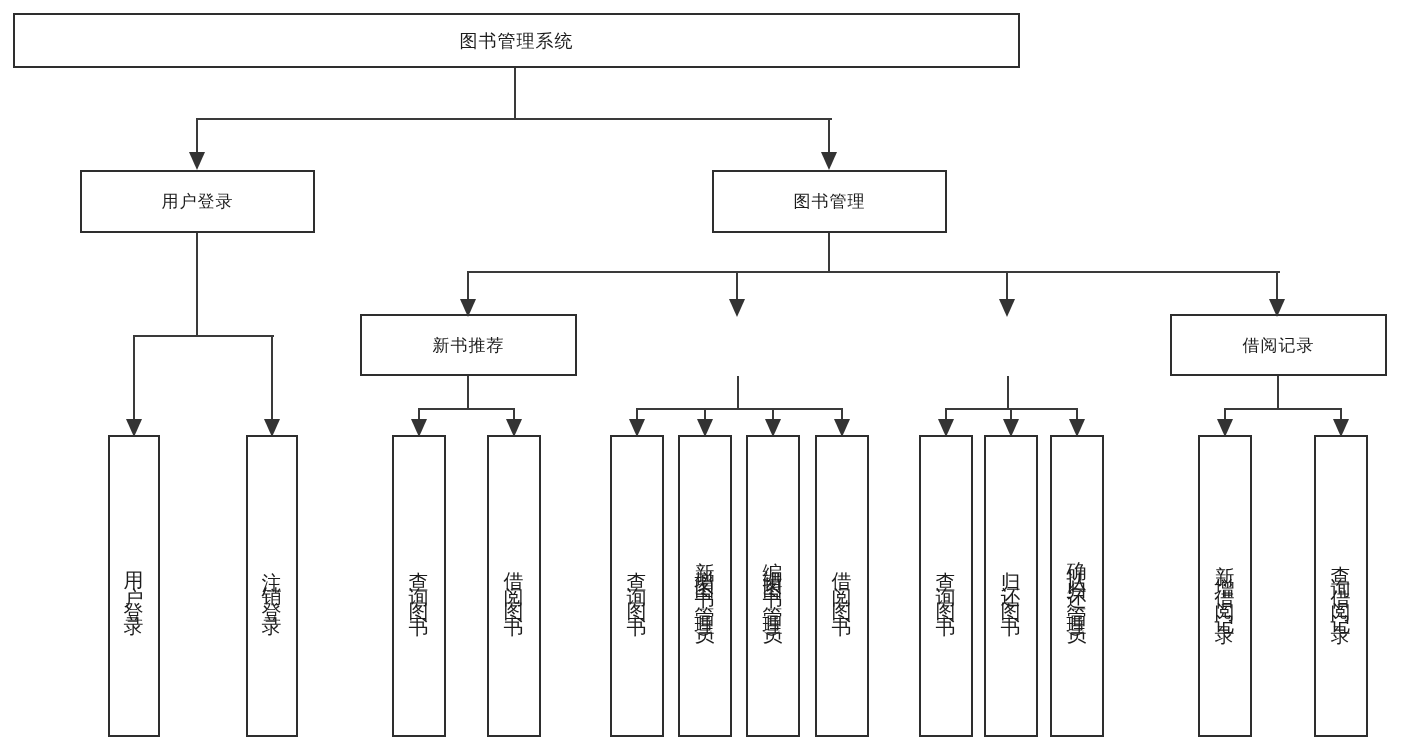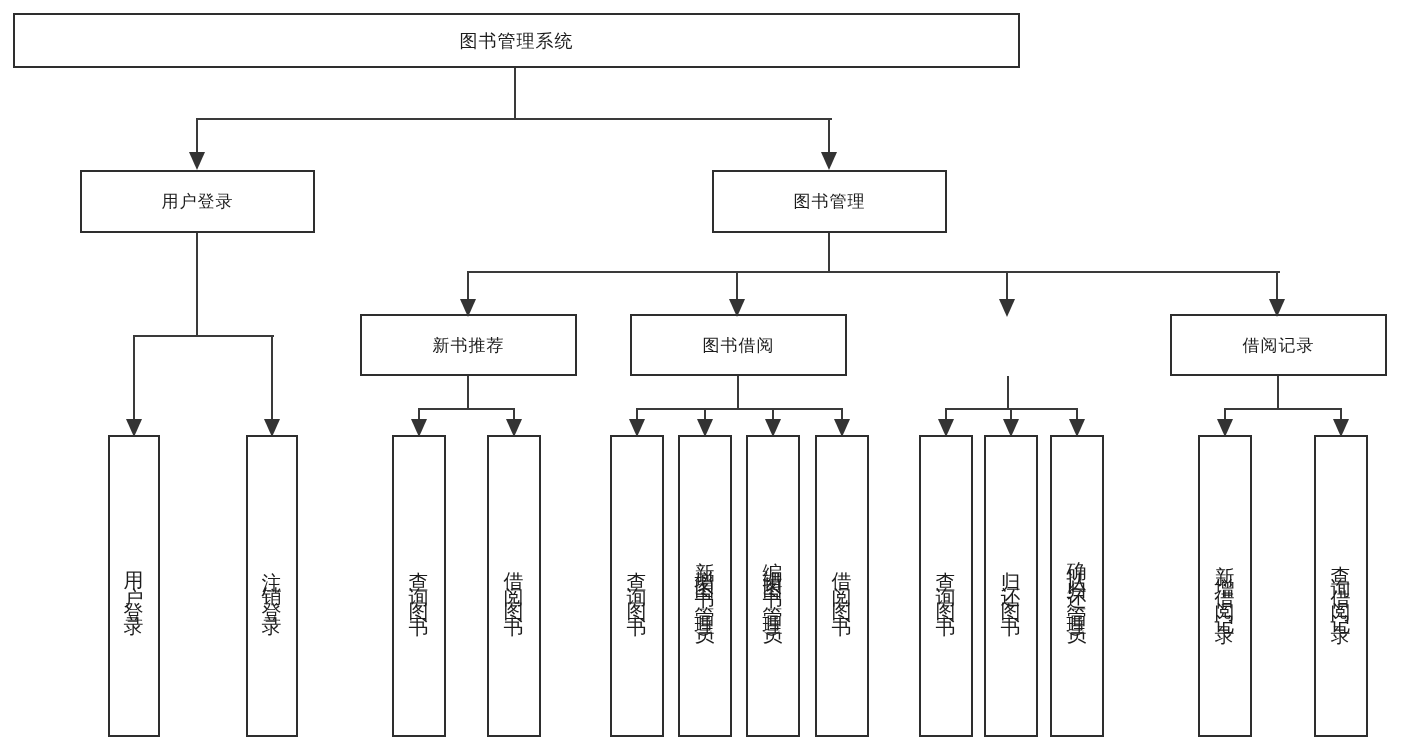--- a/index.html
+++ b/index.html
@@ -62,23 +62,20 @@
 
   <div class="box hnode" style="left:80px; top:170px; width:235px; height:63px;">
     <span>用户登录</span>
   </div>
   <div class="box hnode" style="left:712px; top:170px; width:235px; height:63px;">
     <span>图书管理</span>
   </div>
 
   <div class="box hnode" style="left:360px; top:314px; width:217px; height:62px;">
     <span>新书推荐</span>
-  </div>
-  <div class="box hnode" style="left:630px; top:314px; width:217px; height:62px;">
-    <span>图书借阅</span>
   </div>
   <div class="box hnode" style="left:1170px; top:314px; width:217px; height:62px;text-align:center;">
     <span>借阅记录</span>
   </div>
 
   <div class="box" style="left:108px; top:435px; width:52px; height:302px;">
     <span class="vtext">用户登录</span>
   </div>
   <div class="box" style="left:246px; top:435px; width:52px; height:302px;">
     <span class="vtext">注销登录</span>

